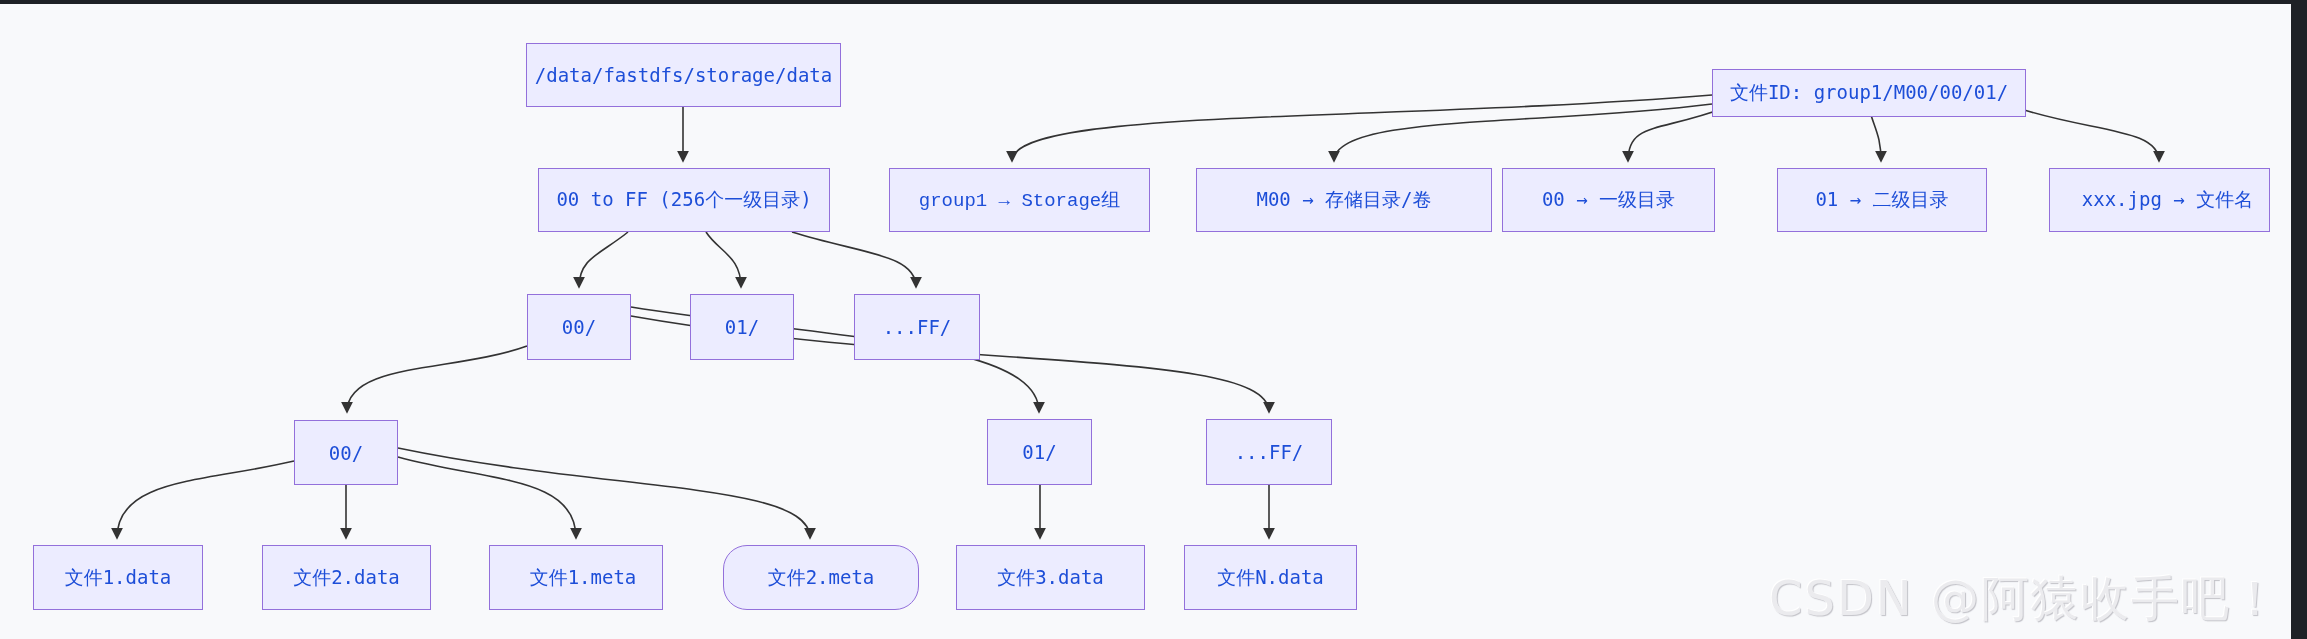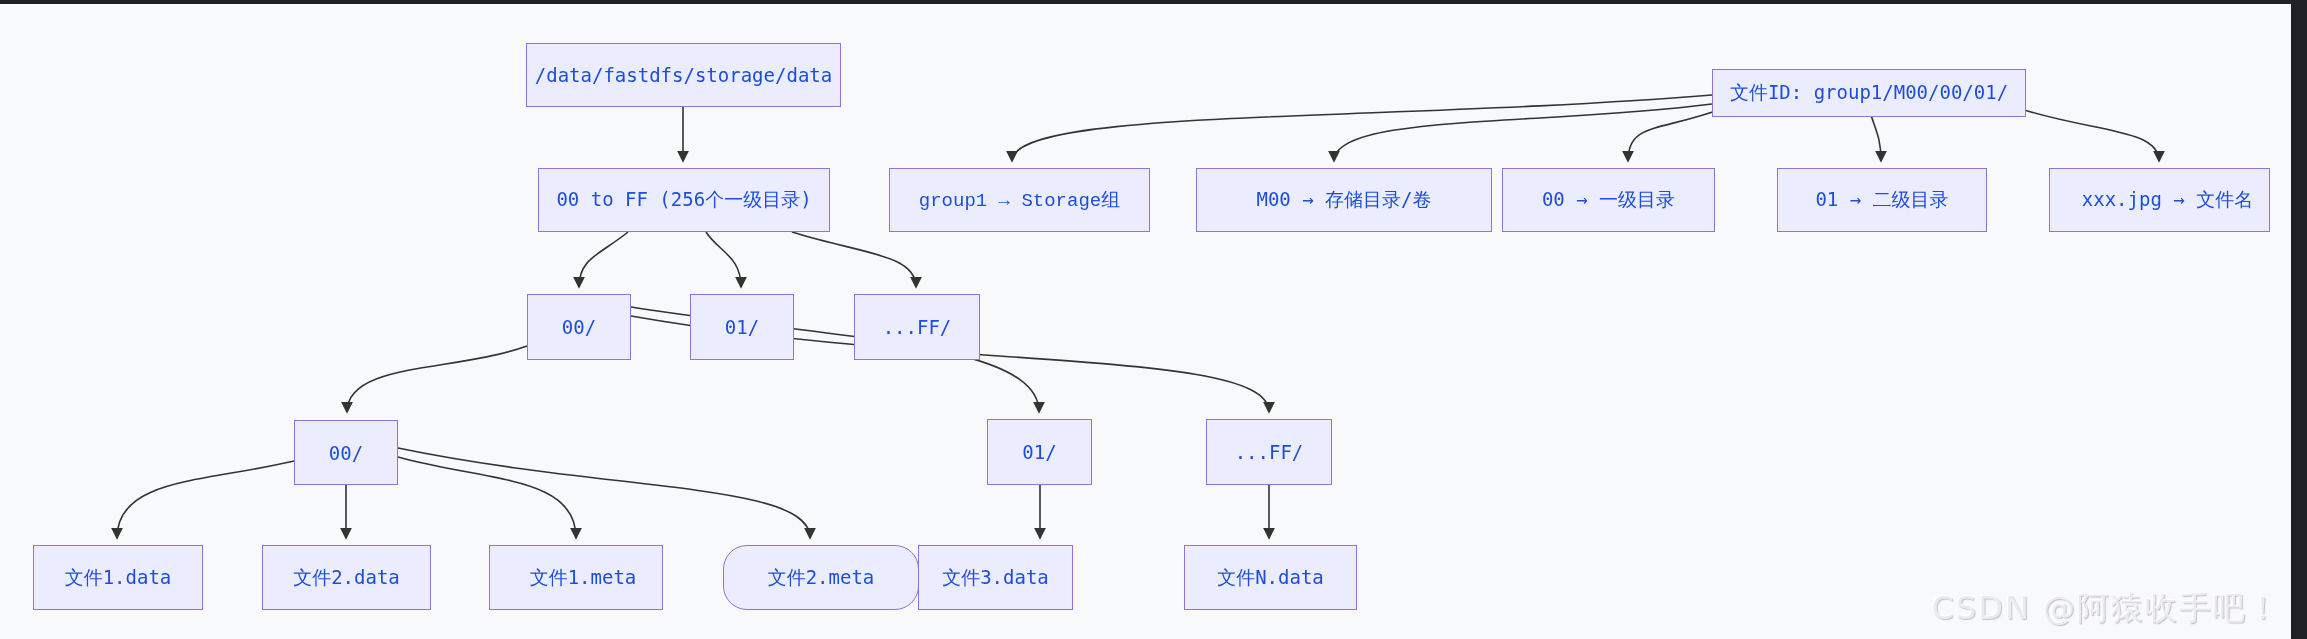--- a/index.html
+++ b/index.html
@@ -32,21 +32,21 @@
     border:1.5px solid #9370DB;
     color:#1d4ed8;
     display:flex;align-items:center;justify-content:center;
     font-size:19px;
     white-space:nowrap;
     text-align:center;
   }
   .watermark{
     position:absolute;
     right:26px;bottom:8px;
-    font-size:32px;
+    font-size:48px;
     letter-spacing:2px;
     color:#ebebee;
     text-shadow:-1px -1px 0 #ffffff, 1px 1px 1px #c2c2c8;
     font-family:"DejaVu Sans","Liberation Sans",sans-serif;
     white-space:nowrap;
   }
 </style>
 </head>
 <body>
 
@@ -92,21 +92,21 @@
       <div class="node" style="left: 527px; top: 294px; width: 104px; height: 66px;">00/</div>
       <div class="node" style="left: 690px; top: 294px; width: 104px; height: 66px;">01/</div>
       <div class="node" style="left: 854px; top: 294px; width: 126px; height: 66px;">...FF/</div>
       <div class="node" style="left: 294px; top: 420px; width: 104px; height: 65px;">00/</div>
       <div class="node" style="left: 987px; top: 419px; width: 105px; height: 66px;">01/</div>
       <div class="node" style="left: 1206px; top: 419px; width: 126px; height: 66px;">...FF/</div>
       <div class="node" style="left: 33px; top: 545px; width: 170px; height: 65px;">文件1.data</div>
       <div class="node" style="left: 262px; top: 545px; width: 169px; height: 65px;">文件2.data</div>
       <div class="node" style="left: 489px; top: 545px; width: 174px; height: 65px; padding-left: 14px;">文件1.meta</div>
       <div class="node" style="left: 723px; top: 545px; width: 196px; height: 65px; border-radius: 24px;">文件2.meta</div>
-      <div class="node" style="left: 918px; top: 545px; width: 155px; height: 65px; text-align: right;">文件3.data</div>
+      <div class="node" style="left: 956px; top: 545px; width: 189px; height: 65px; text-align: right;">文件3.data</div>
       <div class="node" style="left: 1184px; top: 545px; width: 173px; height: 65px;">文件N.data</div>
     </div>
 
   <div class="bar-top"></div>
   <div class="bar-right"></div>
 
   <div class="watermark">CSDN @阿猿收手吧！</div>
 </div>
 
 </body></html>

